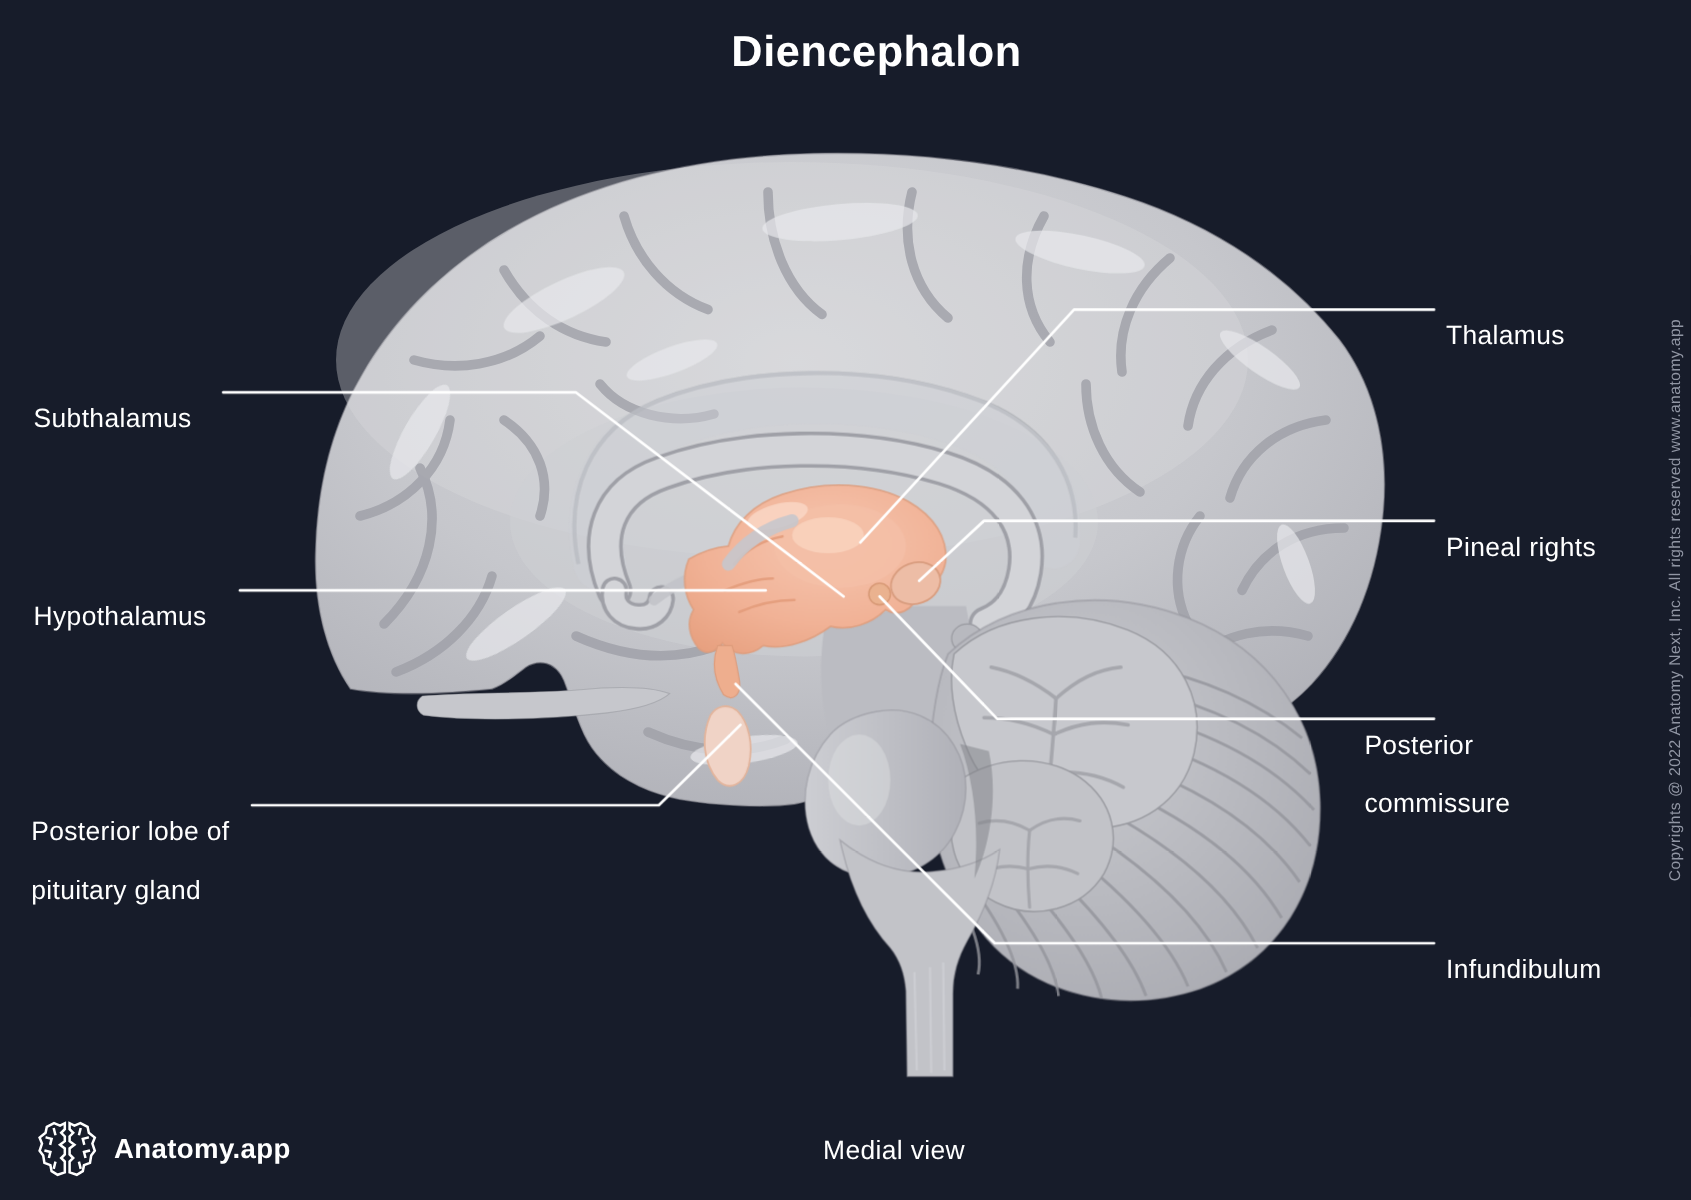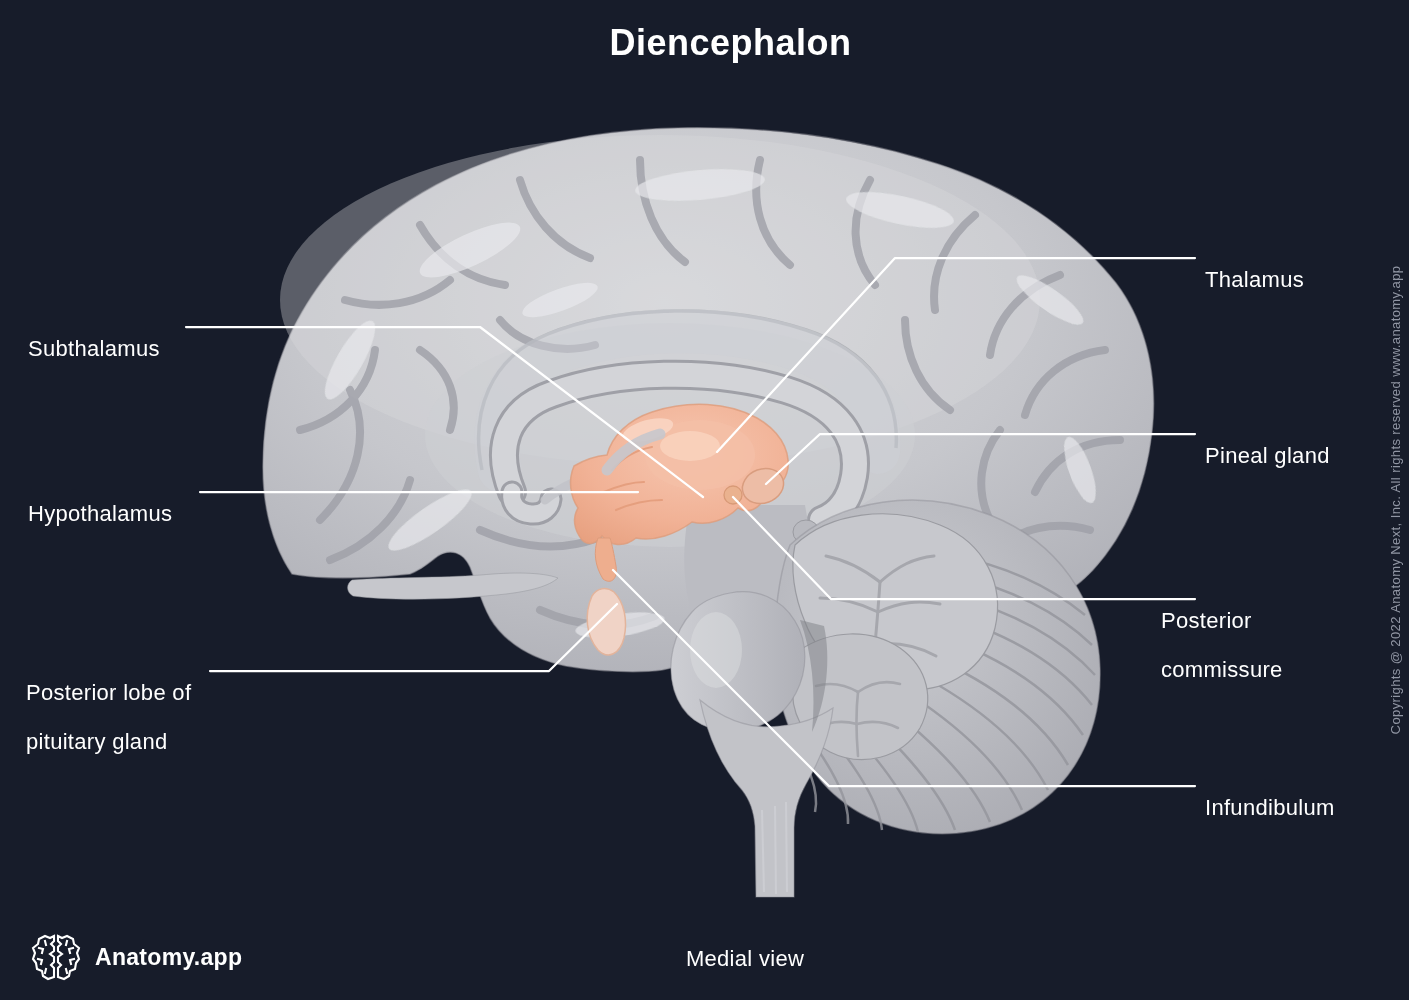--- a/index.html
+++ b/index.html
@@ -18,21 +18,21 @@
   .anno{
     position:absolute;color:#ffffff;font-size:22px;line-height:27px;
     letter-spacing:.3px;font-weight:400;white-space:nowrap;
   }
   .anno span{display:block;margin-top:22px;}
   .anno-subthalamus{left:28px;top:313px;}
   .anno-hypothalamus{left:28px;top:478px;text-align:center;}
   .anno-posterior-lobe{left:26px;top:657px;}
   .anno-thalamus{left:1205px;top:244px;}
   .anno-pineal{left:1205px;top:420px;}
-  .anno-posterior-commissure{left:1161px;top:585px;}
+  .anno-posterior-commissure{left:1137px;top:585px;}
   .anno-infundibulum{left:1205px;top:772px;}
   .copyright{
     position:absolute;right:6px;top:500px;
     transform:translateY(-50%) rotate(180deg);
     writing-mode:vertical-rl;
     color:#9196a4;font-size:13px;letter-spacing:.4px;white-space:nowrap;
   }
   .footer-brand{
     position:absolute;left:30px;top:931px;height:52px;
     display:flex;align-items:center;gap:13px;
@@ -303,21 +303,21 @@
     <span>Hypothalamus</span>
   </div>
   <div class="anno anno-posterior-lobe">
     <span>Posterior lobe of</span>
     <span>pituitary gland</span>
   </div>
   <div class="anno anno-thalamus">
     <span>Thalamus</span>
   </div>
   <div class="anno anno-pineal">
-    <span>Pineal gland</span>
+    <span>Pineal rights</span>
   </div>
   <div class="anno anno-posterior-commissure">
     <span>Posterior</span>
     <span>commissure</span>
   </div>
   <div class="anno anno-infundibulum">
     <span>Infundibulum</span>
   </div>
 
   <div class="footer-brand">

